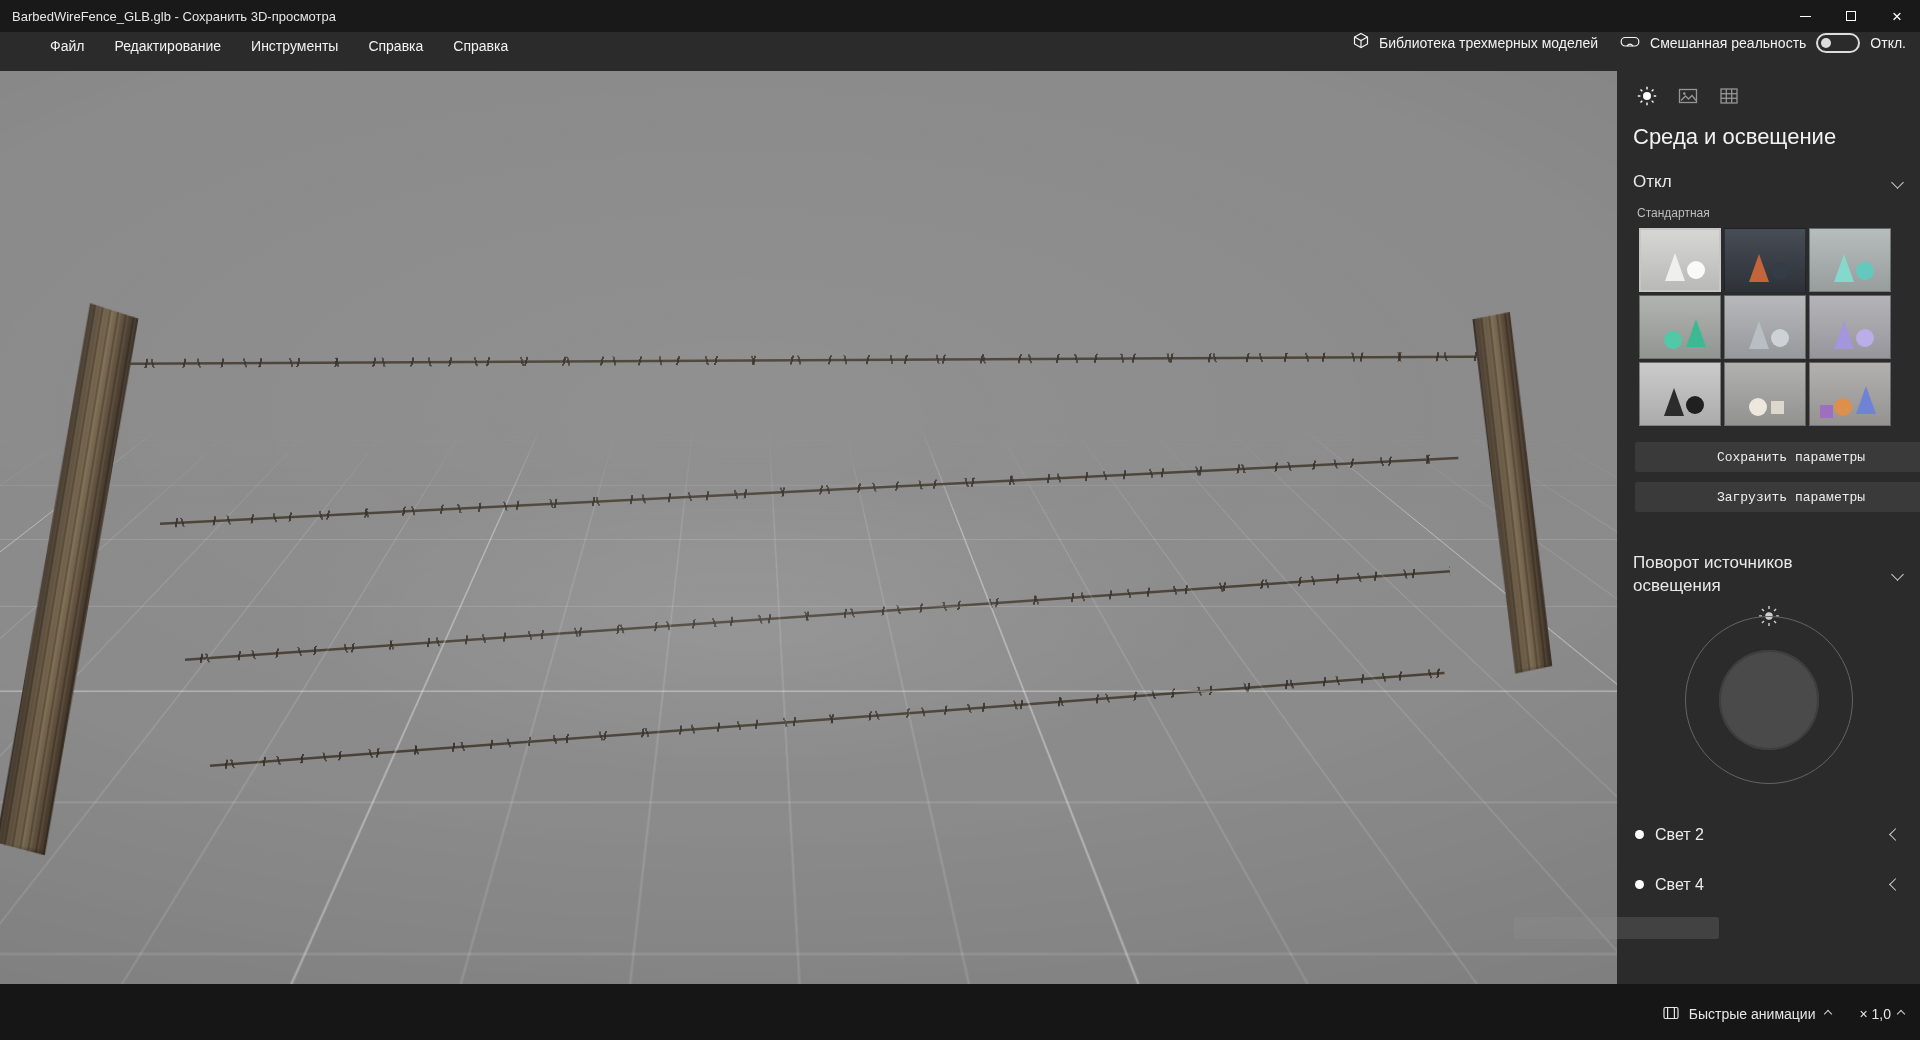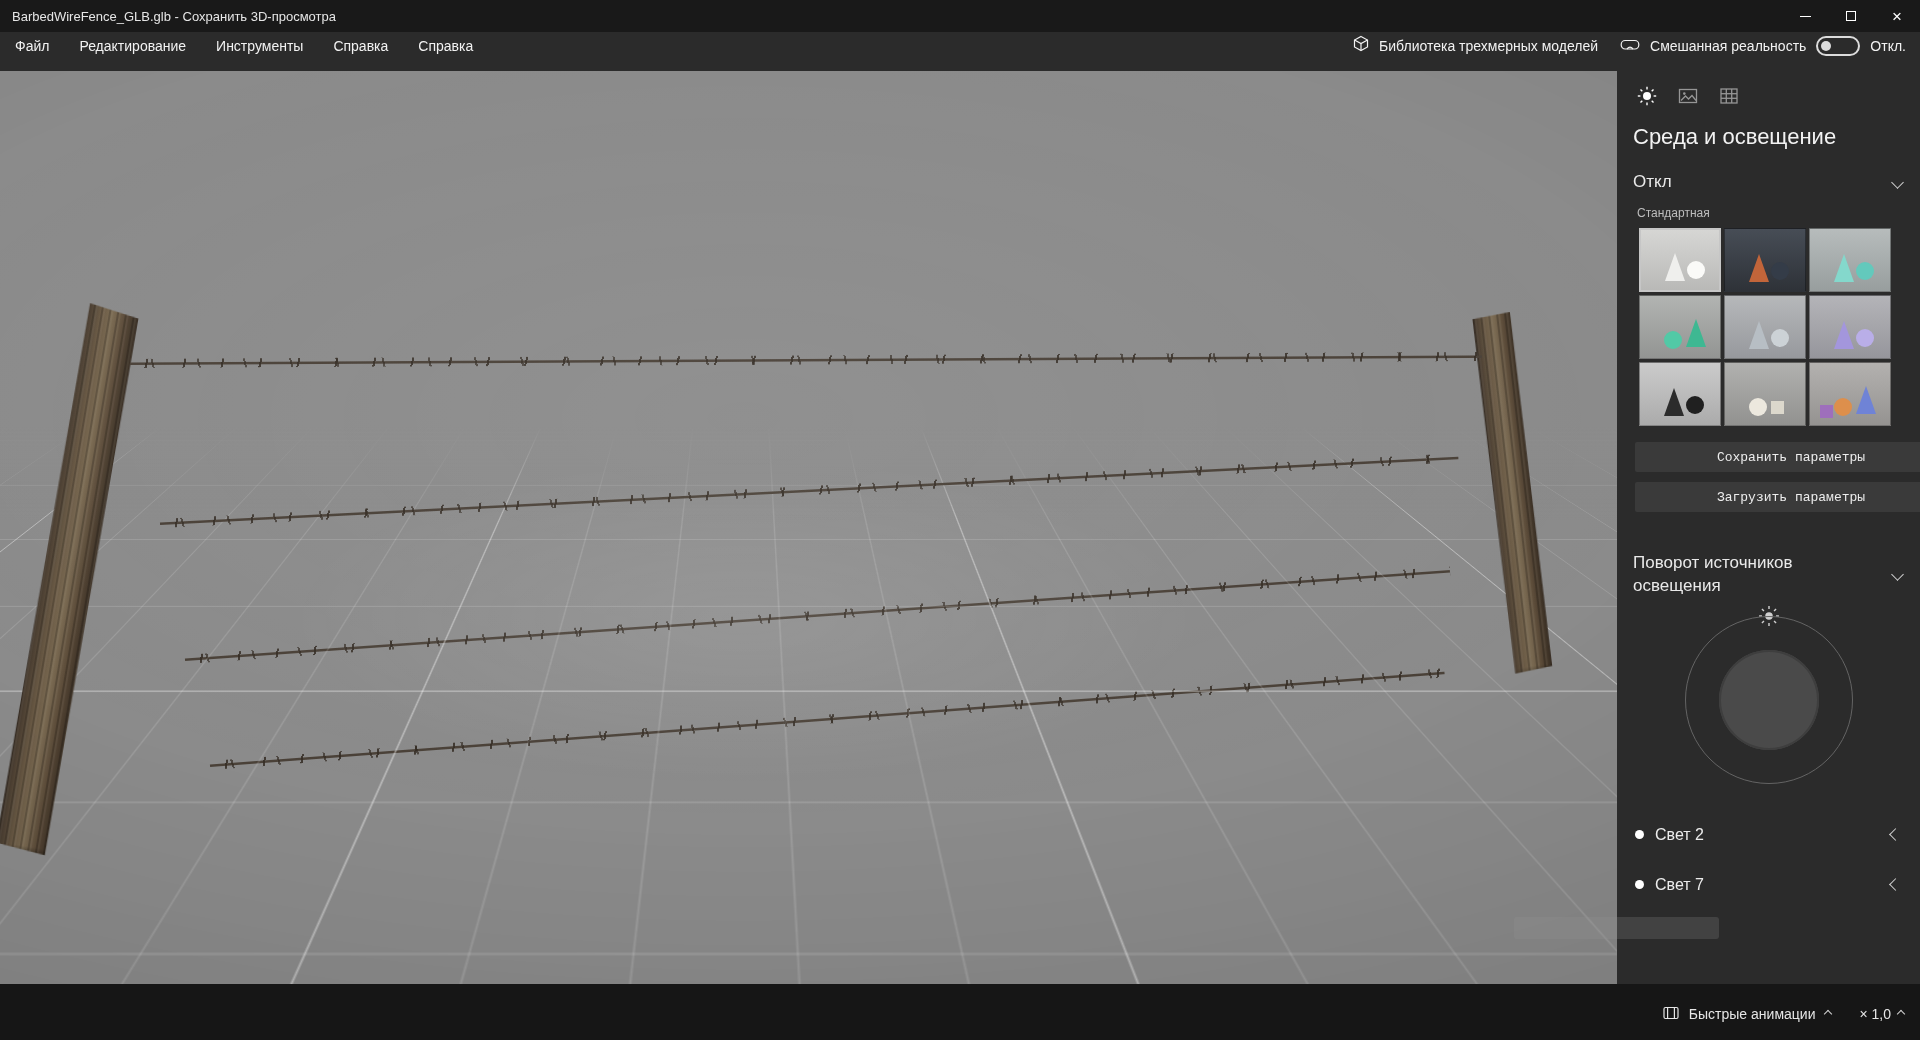--- a/index.html
+++ b/index.html
@@ -12,21 +12,21 @@
     display:flex; align-items:center; }
   .titlebar-text { font-size:13px; color:#e6e6e6; margin-left:12px; flex:1; white-space:nowrap; }
   .win-controls { display:flex; height:100%; }
   .win-btn { width:46px; height:100%; display:flex; align-items:center; justify-content:center; color:#fff; }
   .min-glyph { width:11px; height:1px; background:#fff; display:block; }
   .max-glyph { width:10px; height:10px; border:1px solid #fff; display:block; }
   .close-glyph { font-size:17px; line-height:1; color:#fff; }
 
   
   .menubar { position:absolute; top:32px; left:0; right:0; height:27px; background:#2b2b2b;
-    display:flex; align-items:center; }
+    display:flex; align-items:flex-start;padding-left:35px; }
   .menu-items { display:flex; height:100%; align-items:center; }
   .menu-item { padding:0 15px; font-size:14px; color:#f2f2f2; height:100%; display:flex; align-items:center; }
   .menubar-right { margin-left:auto; display:flex; align-items:center; gap:22px; padding-right:14px; }
   .library-btn { display:flex; align-items:center; gap:9px; font-size:14px; color:#f2f2f2; }
   .mr-group { display:flex; align-items:center; gap:10px; font-size:14px; color:#f2f2f2; }
   .toggle { width:44px; height:20px; border:2px solid #dcdcdc; border-radius:11px; position:relative; }
   .toggle .knob { position:absolute; left:3px; top:3px; width:10px; height:10px; border-radius:50%; background:#dcdcdc; }
 
   
   .viewport { position:absolute; top:71px; left:0; width:1617px; height:913px; background:#8b8b8b;
@@ -303,21 +303,21 @@
   </div>
 
   <div class="lights-list">
       <div class="light-row">
         <span class="light-dot"></span>
         <span class="light-label">Свет 2</span>
         <span class="chev left"></span>
       </div>
       <div class="light-row">
         <span class="light-dot"></span>
-        <span class="light-label">Свет 7</span>
+        <span class="light-label">Свет 4</span>
         <span class="chev left"></span>
       </div>
     </div>
 </div>
 
 <div class="bottombar">
   <div class="playback-controls">
     <div class="anim-group">
       <span>
         <svg width="16" height="16" viewBox="0 0 16 16" fill="none" stroke="currentColor" stroke-width="1.2">

